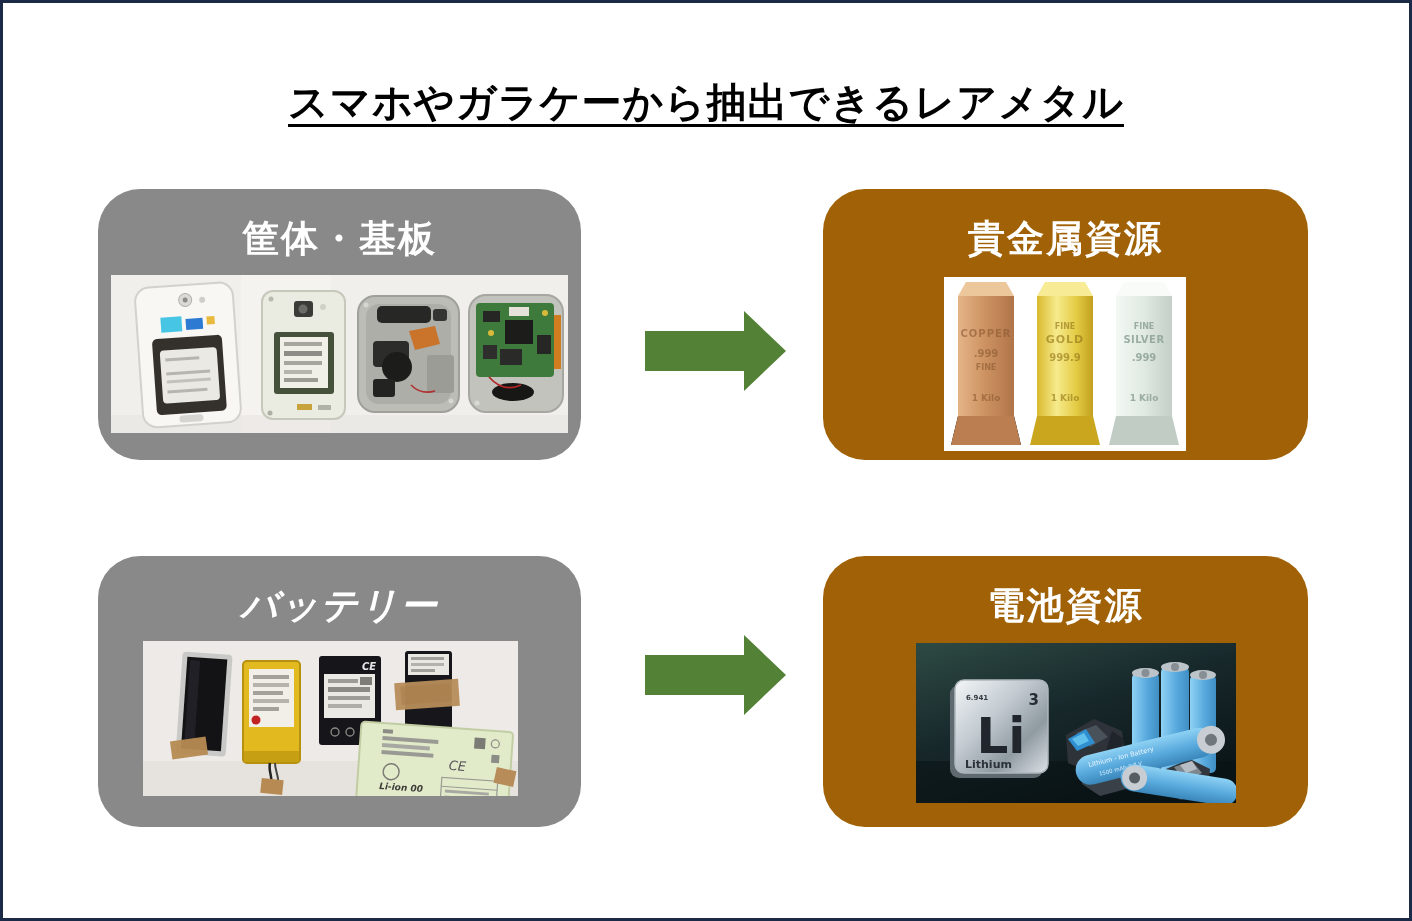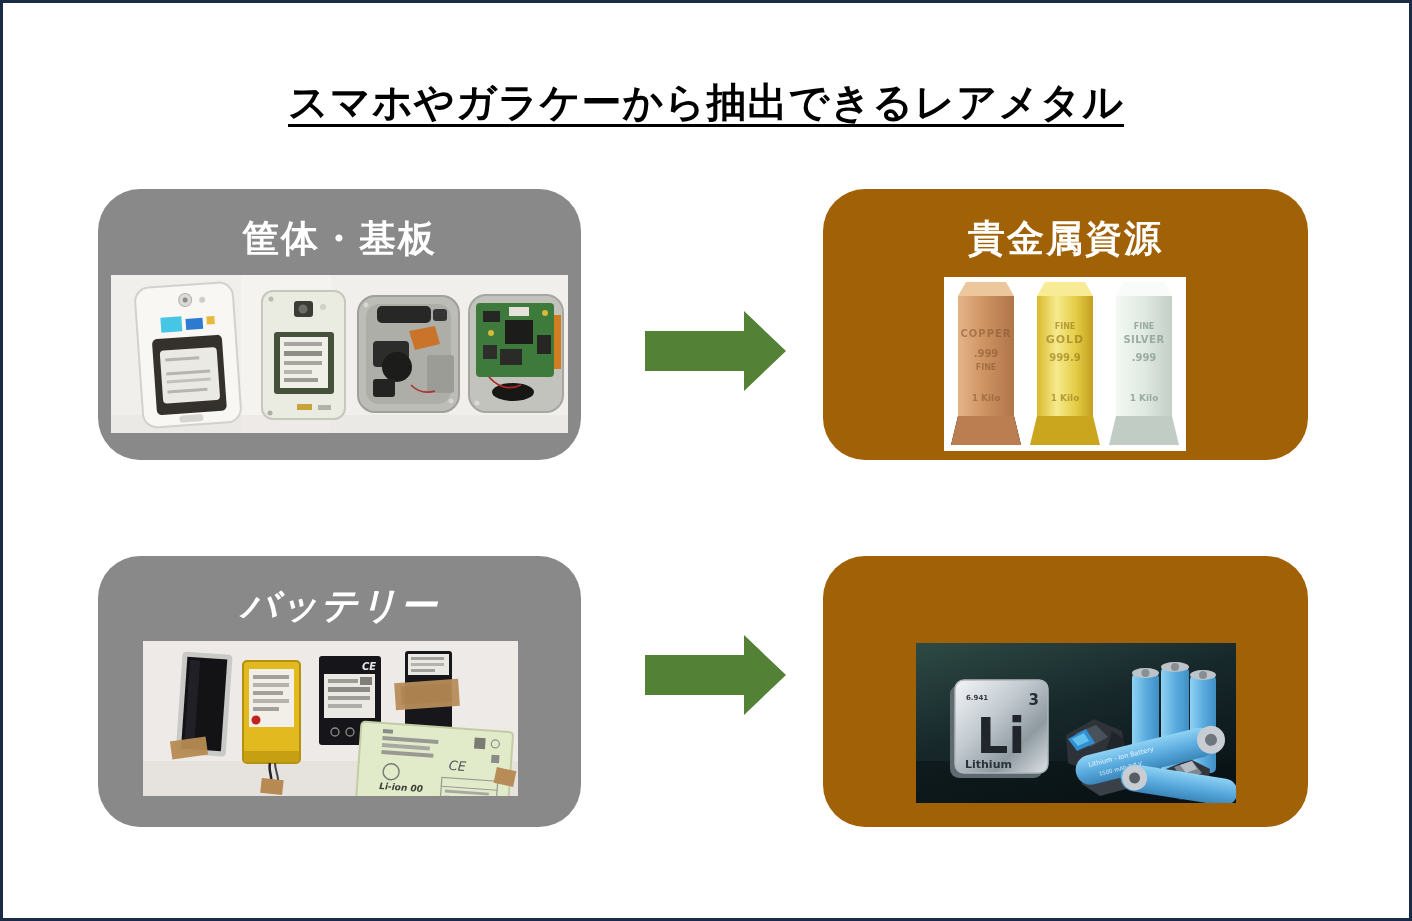--- a/index.html
+++ b/index.html
@@ -242,20 +242,21 @@
         <rect x="300" y="136" width="56" height="26" fill="none" stroke="#9a9a94" stroke-width="1.2"></rect>
         <line x1="300" y1="145" x2="356" y2="145" stroke="#9a9a94" stroke-width="1"></line>
         <rect x="304" y="148" width="44" height="3" fill="#a8a8a2"></rect>
         <rect x="304" y="154" width="38" height="3" fill="#a8a8a2"></rect>
       </g>
       <rect x="352" y="128" width="20" height="16" fill="#b78c58" transform="rotate(12 362 136)"></rect>
     </svg>
   </section>
 
   <section class="box green" style="top:553px;">
+    <div class="box-label">電池資源</div>
     <svg class="photo" style="left:93px; top:87px;" width="320" height="160" viewBox="0 0 320 160">
       <defs>
         <linearGradient id="gBgDark" x1="0" y1="0" x2="0.6" y2="1">
           <stop offset="0" stop-color="#2e4a44"></stop>
             <stop offset="0.5" stop-color="#17282b"></stop>
             <stop offset="1" stop-color="#0b1518"></stop>
         </linearGradient>
         <linearGradient id="gTile" x1="0" y1="0" x2="1" y2="1">
           <stop offset="0" stop-color="#f2f5f7"></stop>
             <stop offset="0.4" stop-color="#c2cad0"></stop>

